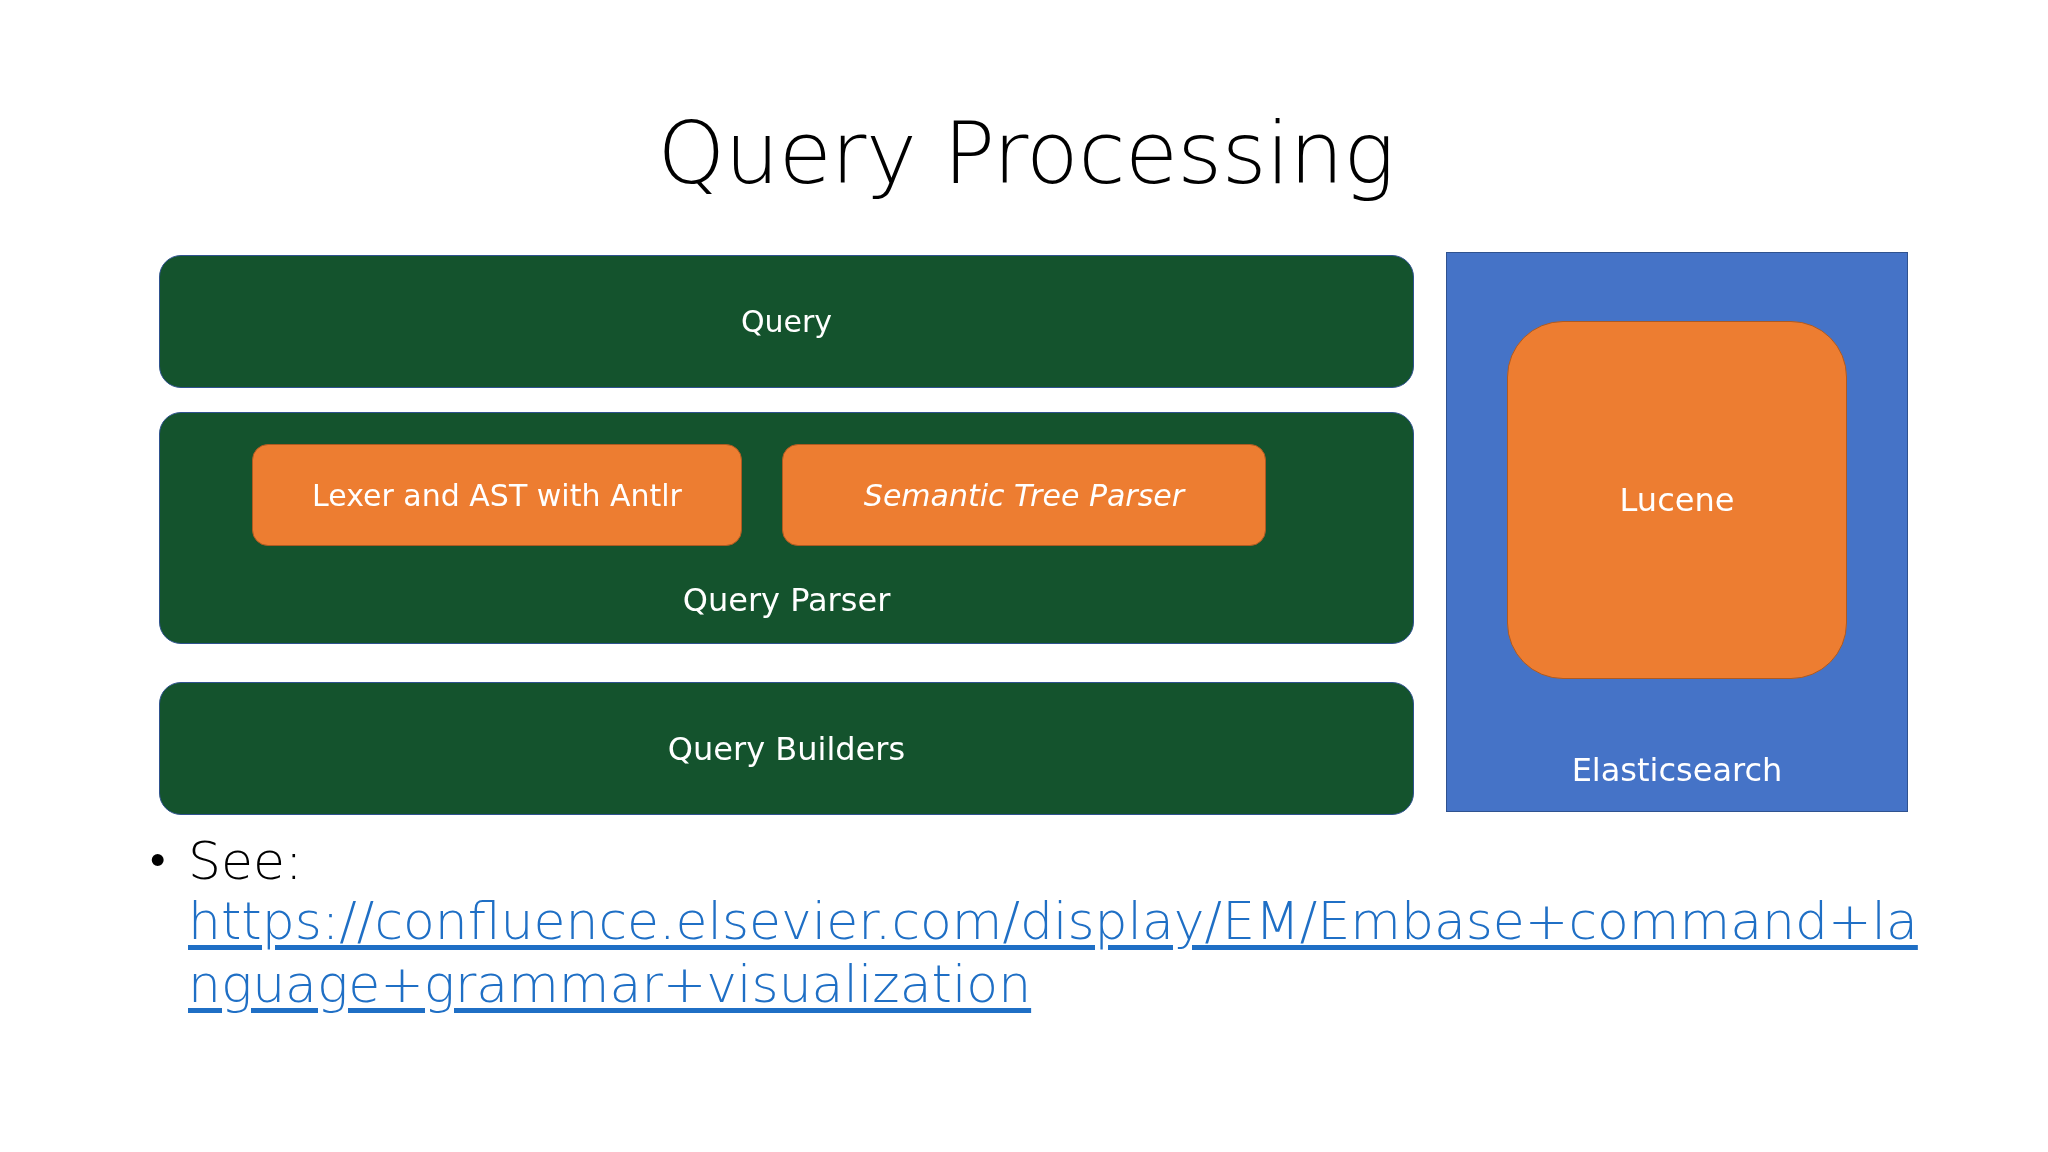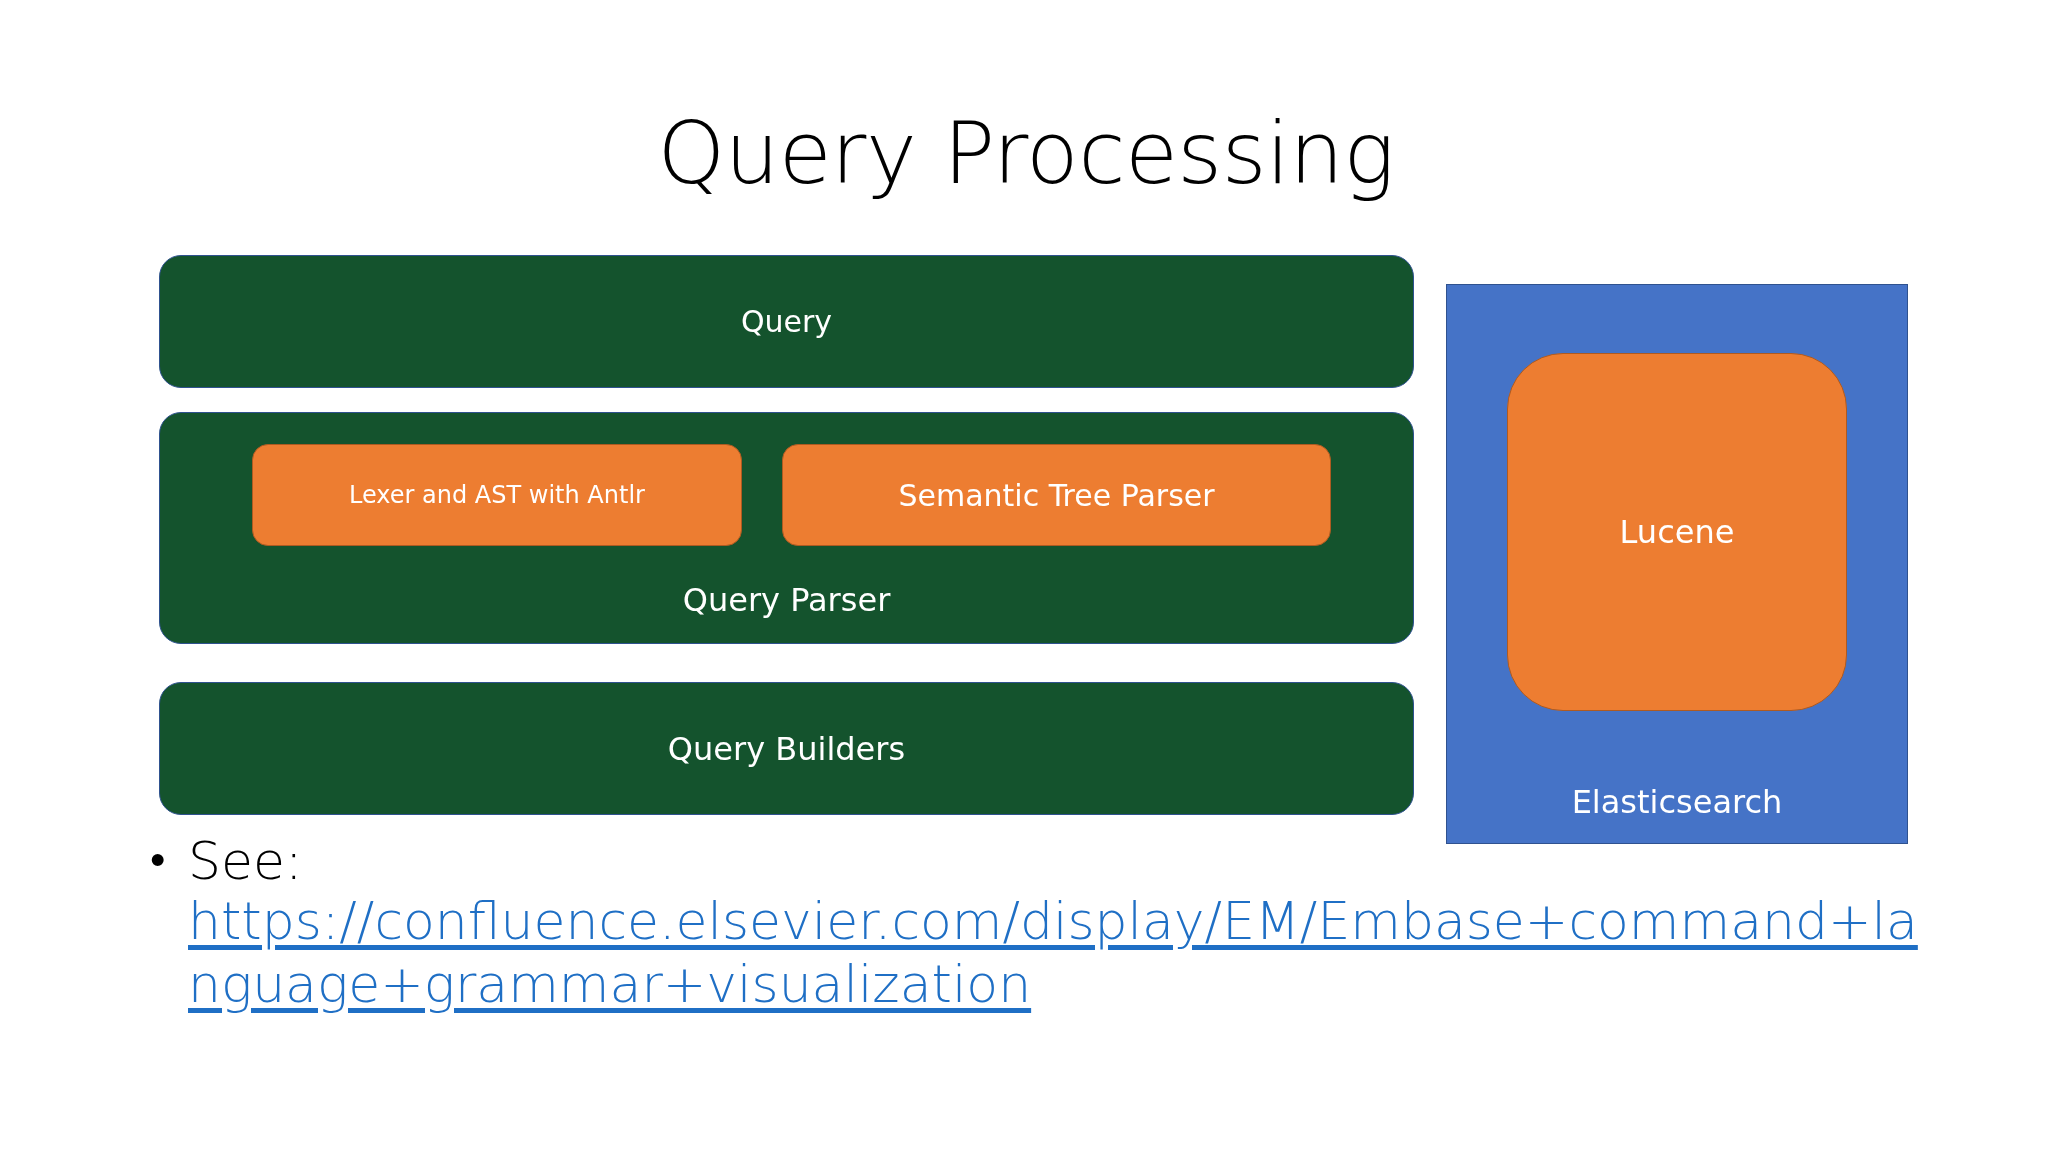--- a/index.html
+++ b/index.html
@@ -85,29 +85,30 @@
     text-align: center;
     font-size: 32px;
     color: #ffffff;
   }
 
   #lexer-box {
     left: 92px;
     top: 31px;
     width: 490px;
     height: 102px;
-    font-size: 24px;
+    font-size: 30px;
     align-items: center;
   }
   #semantic-box {
     left: 622px;
     top: 31px;
-    width: 549px;
+    width: 484px;
     height: 102px;
     font-size: 30px;
+    font-style: italic;
   }
   .inner-shape {
     position: absolute;
     box-sizing: border-box;
     display: flex;
     align-items: center;
     justify-content: center;
     color: #ffffff;
     text-align: center;
   }
@@ -124,21 +125,20 @@
   
   #elasticsearch-panel {
     position: absolute;
     left: 1446px;
     top: 252px;
     width: 462px;
     height: 560px;
     box-sizing: border-box;
     background: #4573C7;
     border: 1.5px solid #2F528F;
-    margin-top: 32px;
   }
   #lucene-box {
     position: absolute;
     left: 60px;
     top: 68px;
     width: 340px;
     height: 358px;
     box-sizing: border-box;
     background: #ED7D31;
     border: 1.5px solid #AE5A21;

